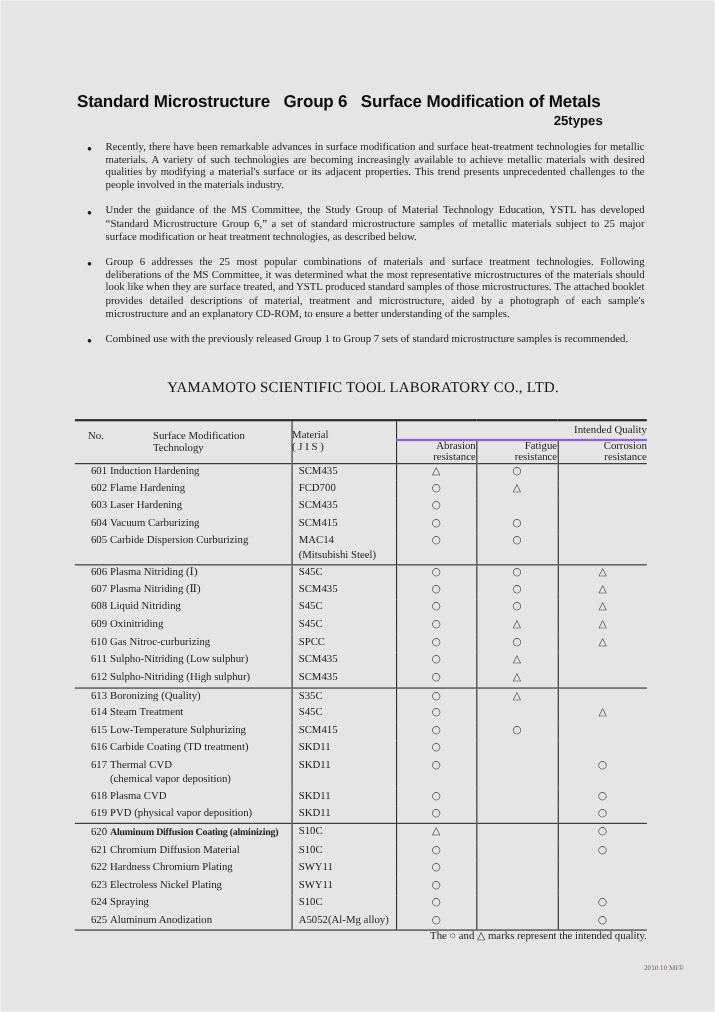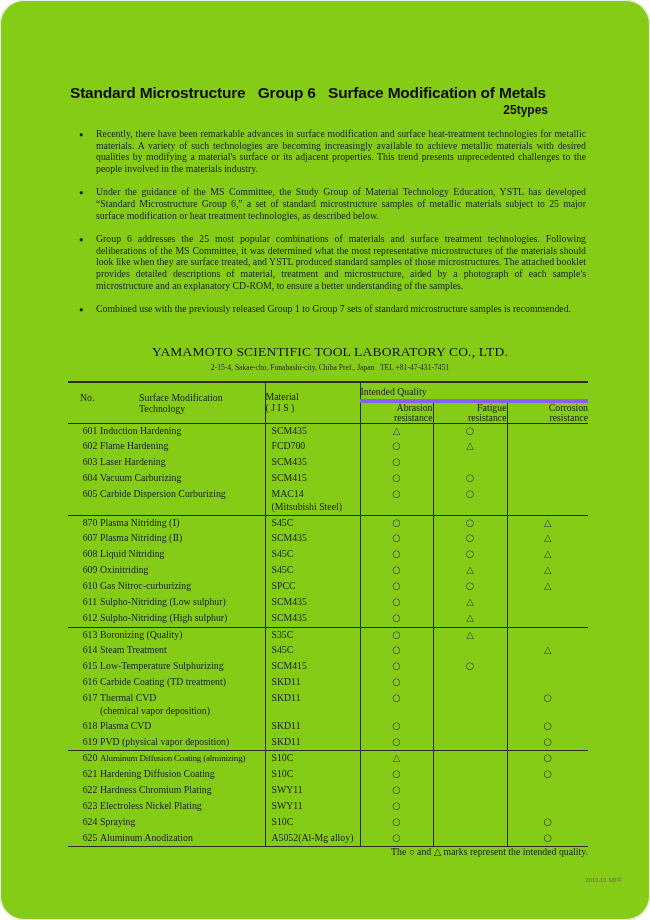--- a/index.html
+++ b/index.html
@@ -1,19 +1,19 @@
 <!DOCTYPE html>
 <html><head>
 <meta charset="utf-8">
 <style>
   html,body { margin:0; padding:0; background:#ffffff; }
   .page {
-    position:relative; width:650px; height:920px; background:#84cc16;
+    position:relative; width:650px; height:920px; background:#e5e5e5;
     font-family:"Liberation Serif","DejaVu Serif","DejaVu Sans",serif;
-    color:#1c1c1c; overflow:hidden; box-shadow:inset 0 0 0 1px #f0efed;border-radius:24px;
+    color:#1c1c1c; overflow:hidden; box-shadow:inset 0 0 0 1px #f0efed;
   }
   .title {
     position:absolute; left:70px; top:84px; width:500px;
     font-family:"Liberation Sans","DejaVu Sans",sans-serif;
     font-weight:700; font-size:15.5px; letter-spacing:-0.2px;
     white-space:pre; color:#0d0d0d;
   }
   .types {
     position:absolute; left:70px; top:103px; width:478px; text-align:right;
     font-family:Liberation Sans, sans-serif;
@@ -40,32 +40,32 @@
   }
   .ms-table th, .ms-table td { margin:0; }
   .ms-table thead th {
     font-weight:normal; font-size:9.8px; color:#1c1c1c; padding:0;
   }
   .bl { border-left:1px solid #2b2b2b; }
   .th-tech { text-align:left; vertical-align:middle; }
   .th-tech .inner { display:flex; padding-left:12px;gap:40px; }
   .th-tech .no-h { display:inline-block; width:20px; }
   .th-mat { text-align:left; vertical-align:middle; line-height:10.5px; }
-  .th-iq { height:16px; text-align:left; border-bottom:4px solid #8b5cf6; }
+  .th-iq { height:16px; text-align:right; border-bottom:2px solid #8b5cf6; }
   .th-q { font-size:9.2px; line-height:9.8px; text-align:right; padding:2px 0 3px 0; }
   .ms-table thead { border-bottom:1.5px solid #2b2b2b; }
   .ms-table tbody tr { height:16px; }
   .ms-table tbody tr.group-start td { border-top:1.5px solid #2b2b2b; }
   .ms-table tbody td {
     font-size:9.8px; line-height:12.5px; padding:1px 0 2px 0; vertical-align:top;
     white-space:nowrap; overflow:hidden;
   }
   .tech-cell { padding-left:12px !important; }
   .tech-cell .no { display:inline-block; width:20px;text-align:center; }
-  .tech-cell .tech-name.tight { font-size:9px; letter-spacing:-0.2px; }
+  .tech-cell .tech-name.tight { font-size:9px; letter-spacing:-0.2px;font-weight:bold; }
   .tech-cell .sub { margin-left:20px; line-height:12px; }
   .mat-cell { padding-left:6px !important; }
   .mat-cell .sub { line-height:12px; }
   .mark-cell {
     text-align:center; font-family:"DejaVu Sans",sans-serif;
     font-size:11px; line-height:13px; color:#383838;
   }
   .footnote {
     position:absolute; left:68px; top:846px; width:520px; text-align:right;
     font-size:9.8px; color:#1c1c1c;
@@ -93,21 +93,20 @@
     </div>
     <div class="bullet-item">
       <span class="dot">●</span><span>Group 6 addresses the 25 most popular combinations of materials and surface treatment technologies. Following deliberations of the MS Committee, it was determined what the most representative microstructures of the materials should look like when they are surface treated, and YSTL produced standard samples of those microstructures. The attached booklet provides detailed descriptions of material, treatment and microstructure, aided by a photograph of each sample's microstructure and an explanatory CD-ROM, to ensure a better understanding of the samples.</span>
     </div>
     <div class="bullet-item">
       <span class="dot">●</span><span>Combined use with the previously released Group 1  to Group 7 sets of standard microstructure samples is recommended.</span>
     </div>
   </div>
 
   <div class="company">YAMAMOTO SCIENTIFIC TOOL LABORATORY CO., LTD.</div>
-  <div class="address">2-15-4, Sakae-cho, Funabashi-city, Chiba Pref., Japan   TEL +81-47-431-7451</div>
 
   <table class="ms-table">
     <colgroup>
       <col style="width:197px">
         <col style="width:95px">
         <col style="width:73px">
         <col style="width:74px">
         <col style="width:81px">
     </colgroup>
     <thead>
@@ -169,21 +168,21 @@
           <td class="mark-cell bl"></td>
         </tr>
         <tr>
           <td class="tech-cell"><span class="no">605</span><span class="tech-name">Carbide Dispersion Curburizing</span></td>
           <td class="mat-cell bl"><span>MAC14</span><div class="sub">(Mitsubishi Steel)</div></td>
           <td class="mark-cell bl">○</td>
           <td class="mark-cell bl">○</td>
           <td class="mark-cell bl"></td>
         </tr>
         <tr class="group-start">
-          <td class="tech-cell"><span class="no">870</span><span class="tech-name">Plasma Nitriding (Ⅰ)</span></td>
+          <td class="tech-cell"><span class="no">606</span><span class="tech-name">Plasma Nitriding (Ⅰ)</span></td>
           <td class="mat-cell bl"><span>S45C</span></td>
           <td class="mark-cell bl">○</td>
           <td class="mark-cell bl">○</td>
           <td class="mark-cell bl">△</td>
         </tr>
         <tr>
           <td class="tech-cell"><span class="no">607</span><span class="tech-name">Plasma Nitriding (Ⅱ)</span></td>
           <td class="mat-cell bl"><span>SCM435</span></td>
           <td class="mark-cell bl">○</td>
           <td class="mark-cell bl">○</td>
@@ -274,21 +273,21 @@
           <td class="mark-cell bl">○</td>
         </tr>
         <tr class="group-start">
           <td class="tech-cell"><span class="no">620</span><span class="tech-name tight">Aluminum Diffusion Coating (alminizing)</span></td>
           <td class="mat-cell bl"><span>S10C</span></td>
           <td class="mark-cell bl">△</td>
           <td class="mark-cell bl"></td>
           <td class="mark-cell bl">○</td>
         </tr>
         <tr>
-          <td class="tech-cell"><span class="no">621</span><span class="tech-name">Hardening Diffusion Coating</span></td>
+          <td class="tech-cell"><span class="no">621</span><span class="tech-name">Chromium Diffusion Material</span></td>
           <td class="mat-cell bl"><span>S10C</span></td>
           <td class="mark-cell bl">○</td>
           <td class="mark-cell bl"></td>
           <td class="mark-cell bl">○</td>
         </tr>
         <tr>
           <td class="tech-cell"><span class="no">622</span><span class="tech-name">Hardness Chromium Plating</span></td>
           <td class="mat-cell bl"><span>SWY11</span></td>
           <td class="mark-cell bl">○</td>
           <td class="mark-cell bl"></td>

